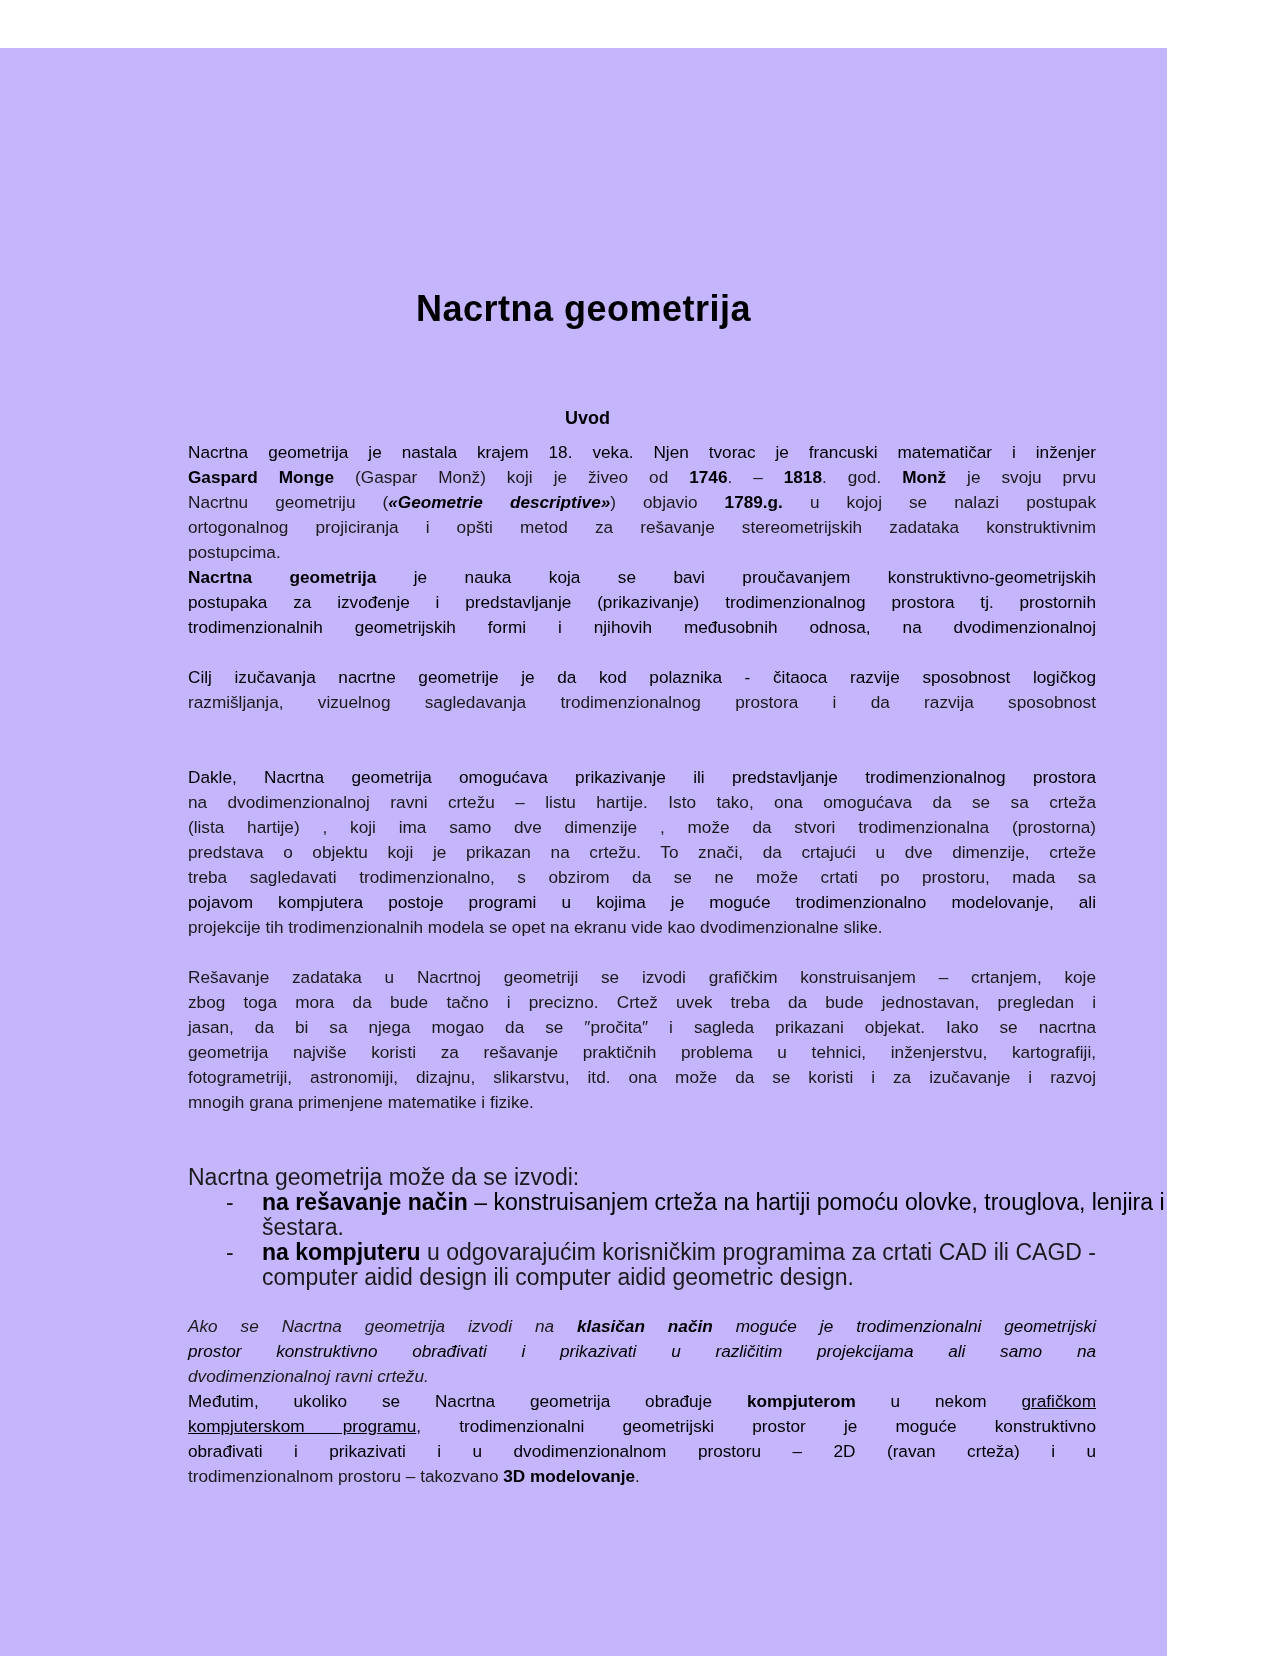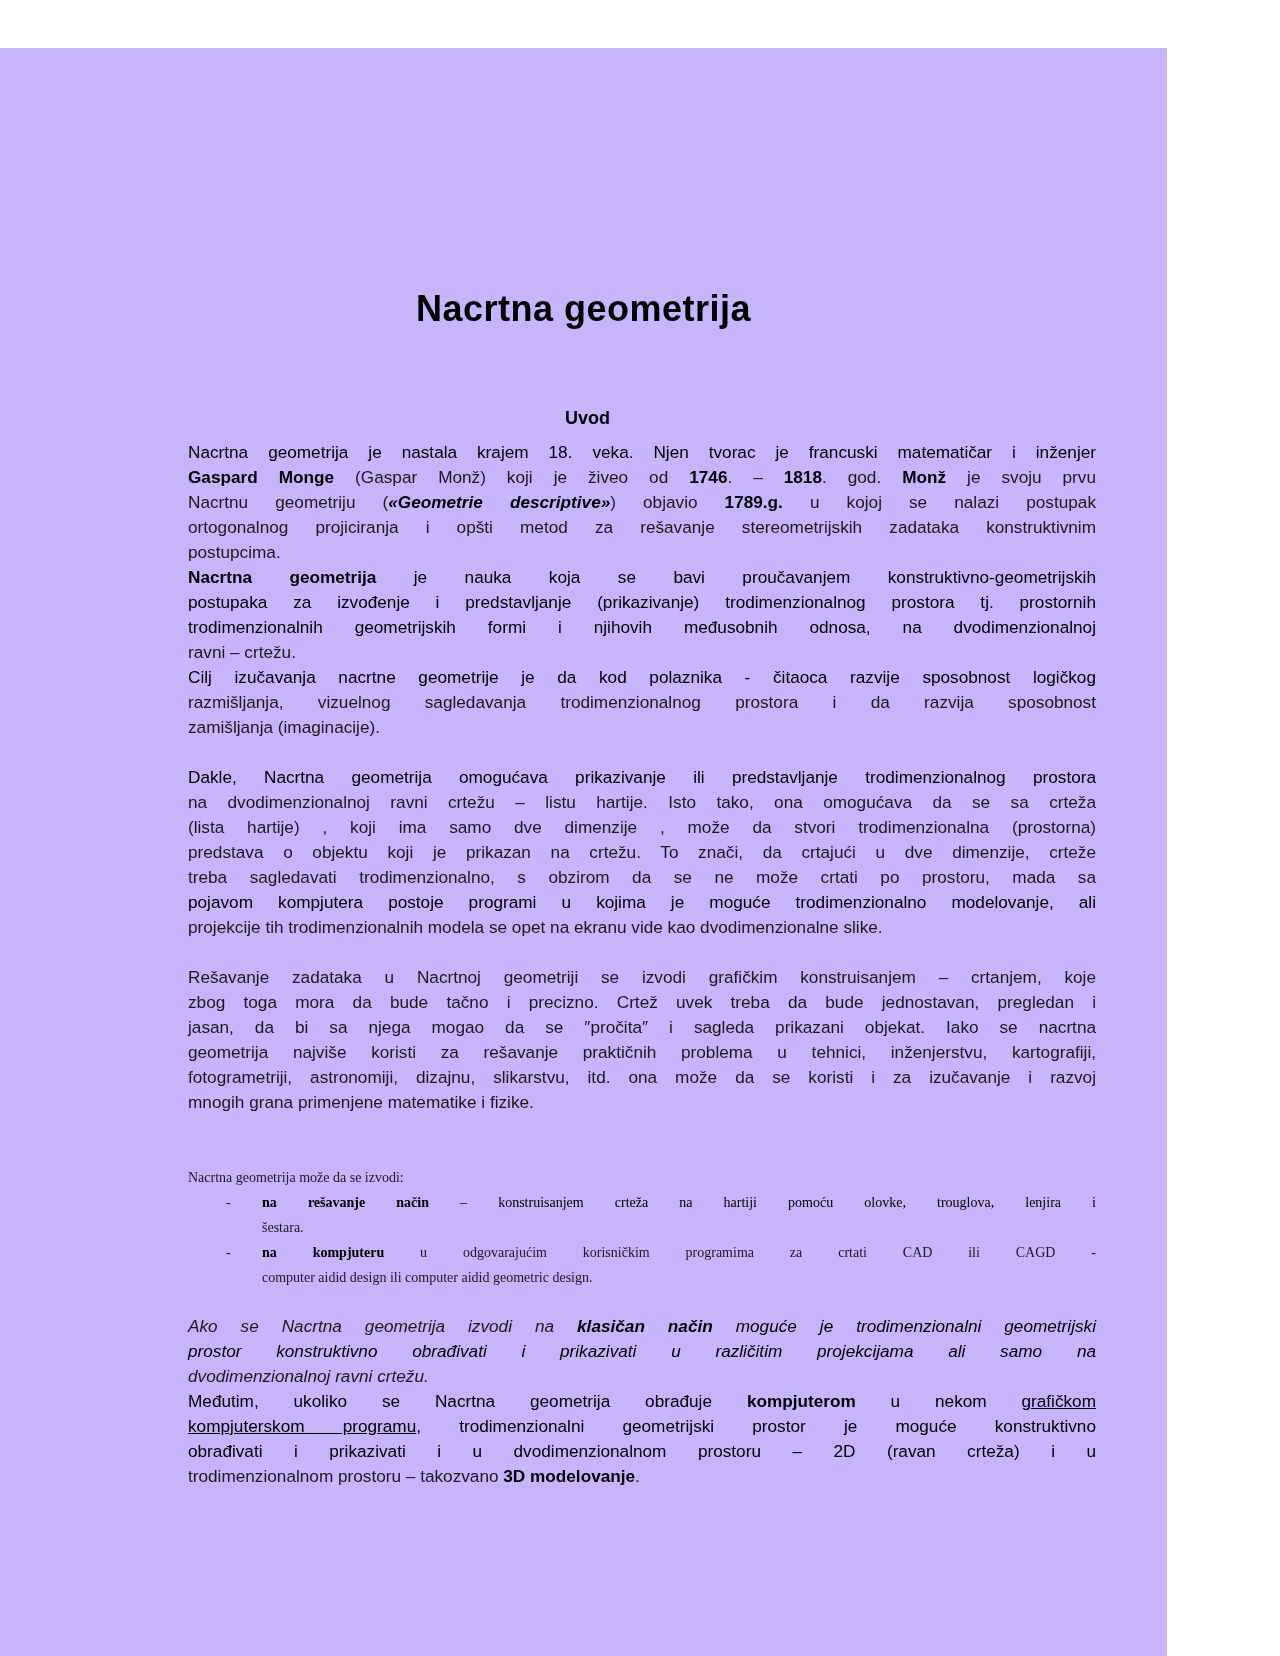--- a/index.html
+++ b/index.html
@@ -18,21 +18,21 @@
       position: absolute; left: 188px; width: 908px;
       font-family: "Liberation Sans", sans-serif; font-size: 17.2px; line-height: 25px;
       text-align: justify; color: #1a1a1a;
     }
     .line { display: block; white-space: nowrap; text-align-last: justify; text-align: justify; }
     .line.last { text-align-last: left; }
     .b { font-weight: bold; color: #000; }
     .bi { font-weight: bold; font-style: italic; color: #000; }
     .u { text-decoration: underline; }
     .d { color: #000; }
-    .list { position: absolute; left: 188px; width: 908px; font-family: Liberation Serif, serif; font-size: 14px; line-height: 25px; color: #1a1a1a; }
+    .list { position: absolute; left: 188px; width: 908px; font-family: Liberation Sans, sans-serif; font-size: 23px; line-height: 25px; color: #1a1a1a; }
     .li { position: relative; padding-left: 74px; }
     .dash { position: absolute; left: 38px; top: 0; }
   </style>
 </head>
 <body>
 
 <div class="page">
 
   <div class="title">Nacrtna geometrija</div>
   <div class="subtitle">Uvod</div>
@@ -42,27 +42,25 @@
     <span class="line"><span class="b">Gaspard Monge</span><span> (Gaspar Monž) koji je živeo od </span><span class="b">1746</span><span>. – </span><span class="b">1818</span><span>. god. </span><span class="b">Monž</span><span> je svoju prvu</span></span>
     <span class="line"><span>Nacrtnu geometriju (</span><span class="bi">«Geometrie descriptive»</span><span>) objavio </span><span class="b">1789.g.</span><span> u kojoj se nalazi postupak</span></span>
     <span class="line">ortogonalnog projiciranja i opšti metod za rešavanje stereometrijskih zadataka konstruktivnim</span>
     <span class="line last">postupcima.</span>
   </div>
 
   <div class="body" style="top:517px;">
     <span class="line d"><span class="b">Nacrtna geometrija</span><span> je nauka koja se bavi proučavanjem konstruktivno-geometrijskih</span></span>
     <span class="line d">postupaka za izvođenje i predstavljanje (prikazivanje) trodimenzionalnog prostora tj. prostornih</span>
     <span class="line d">trodimenzionalnih geometrijskih formi i njihovih međusobnih odnosa, na  dvodimenzionalnoj</span>
-    <span class="line last">ravni – crtežu.</span>
   </div>
 
   <div class="body" style="top:617px;">
     <span class="line d">Cilj izučavanja nacrtne geometrije je da kod polaznika - čitaoca razvije sposobnost logičkog</span>
     <span class="line">razmišljanja, vizuelnog sagledavanja trodimenzionalnog prostora i da razvija sposobnost</span>
-    <span class="line last">zamišljanja (imaginacije).</span>
   </div>
 
   <div class="body" style="top:717px;">
     <span class="line d">Dakle, Nacrtna geometrija omogućava prikazivanje ili predstavljanje trodimenzionalnog prostora</span>
     <span class="line">na dvodimenzionalnoj ravni crtežu – listu hartije. Isto tako, ona omogućava  da se sa crteža</span>
     <span class="line">(lista hartije) , koji ima samo dve dimenzije , može da stvori   trodimenzionalna (prostorna)</span>
     <span class="line">predstava o objektu koji je prikazan na crtežu. To znači, da  crtajući u dve dimenzije, crteže</span>
     <span class="line">treba  sagledavati  trodimenzionalno, s obzirom  da  se  ne može crtati  po prostoru, mada sa</span>
     <span class="line d">pojavom  kompjutera postoje programi u kojima je moguće trodimenzionalno modelovanje, ali</span>
     <span class="line last">projekcije tih trodimenzionalnih modela se opet  na ekranu vide kao dvodimenzionalne slike.</span>

